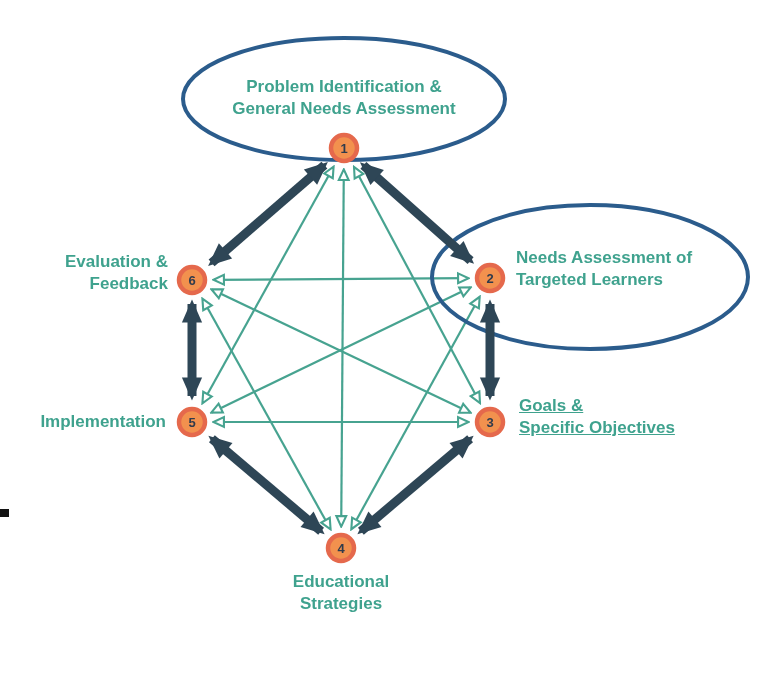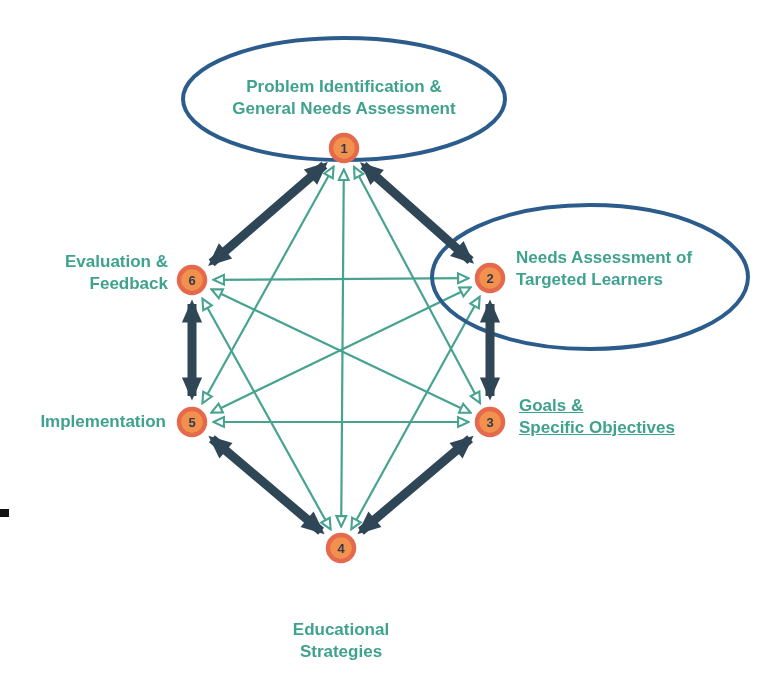--- a/index.html
+++ b/index.html
@@ -90,19 +90,19 @@
 
     <rect x="0" y="509" width="9" height="8" fill="#121212"></rect>
   </svg>
 
   <div class="node-label ta-l" style="left:516px; top:247px; width:235px;">Needs Assessment of
 Targeted Learners</div>
   <div class="node-label ta-c" style="left:204px; top:76px;  width:280px;">Problem Identification &amp;
 General Needs Assessment</div>
   <div class="node-label ta-l" style="left:519px; top:395px; width:235px;text-decoration:underline;">Goals &amp;
 Specific Objectives</div>
-  <div class="node-label ta-c" style="left:241px; top:571px; width:200px;margin-top:48px;">Educational
+  <div class="node-label ta-c" style="left:241px; top:571px; width:200px;">Educational
 Strategies</div>
   <div class="node-label ta-r" style="left:0px;   top:411px; width:166px;">Implementation</div>
   <div class="node-label ta-r" style="left:0px;   top:251px; width:168px;">Evaluation &amp;
 Feedback</div>
 
 </div>
 
 </body></html>

